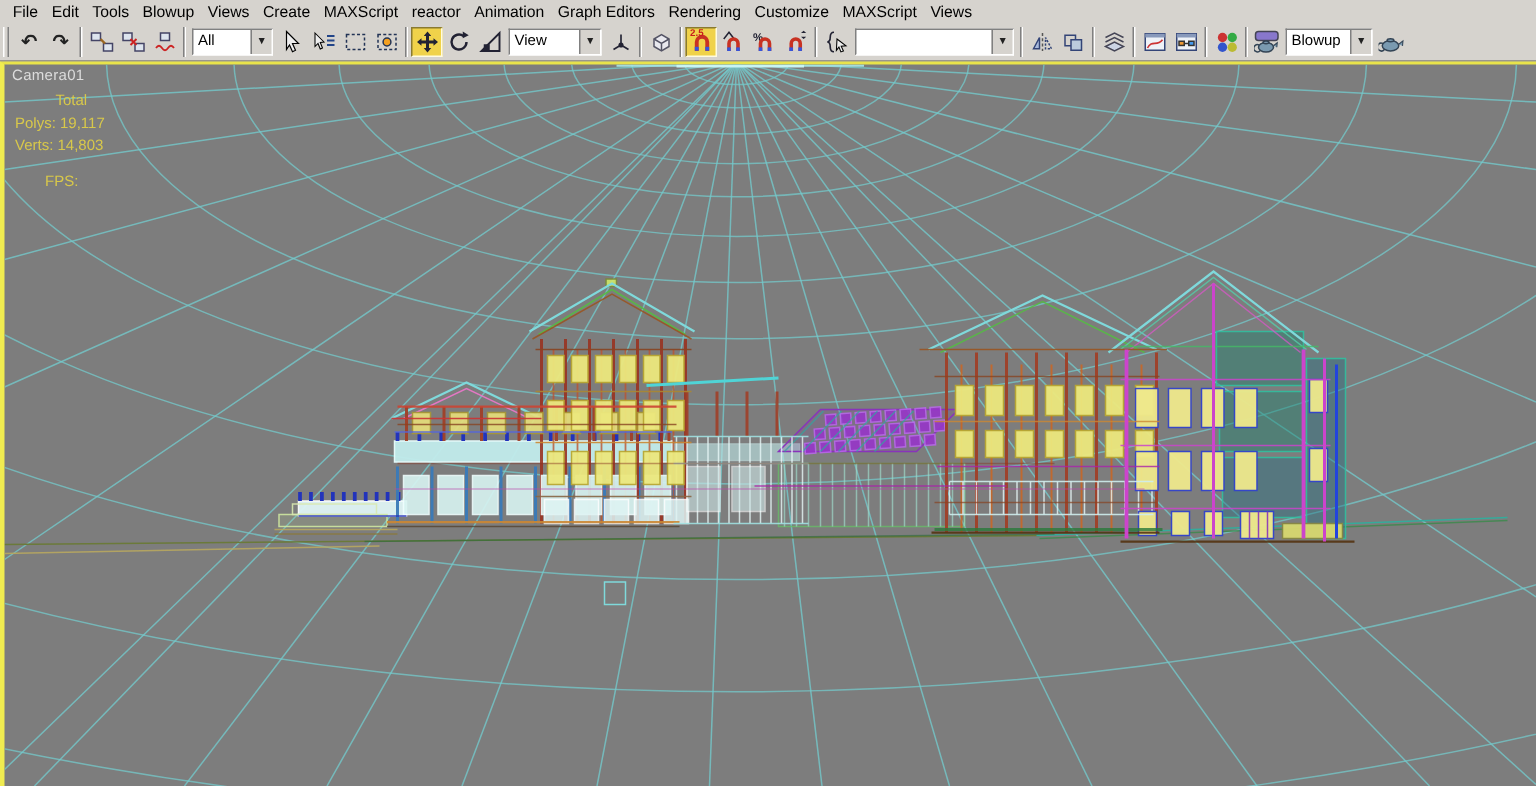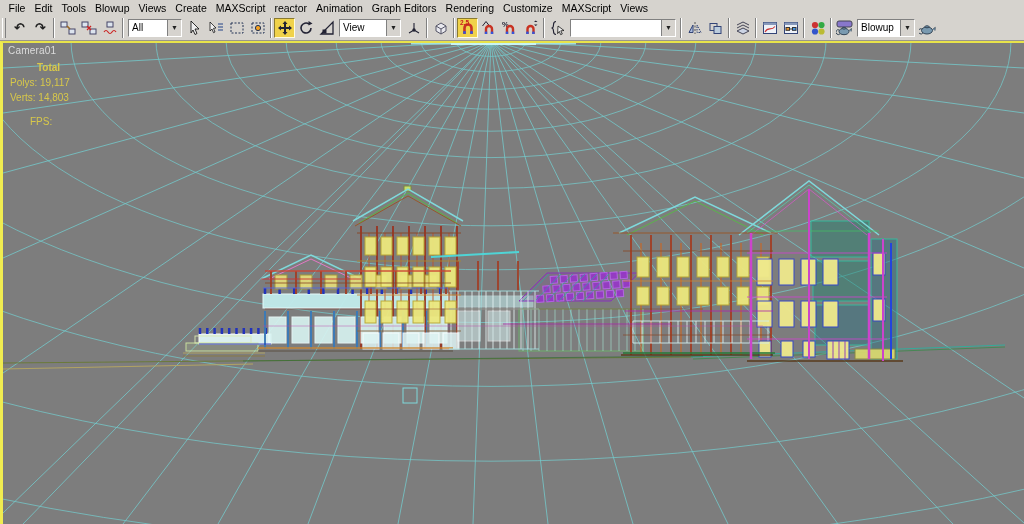--- a/index.html
+++ b/index.html
@@ -28,21 +28,21 @@
   .combo-btn { width:14px; background:#d6d3ce; border-left:1px solid #808080; display:flex; align-items:center;
                justify-content:center; font-size:7px; color:#222; }
   .w-all { width:54px; } .w-view { width:62px;justify-content:flex-end; } .w-named { width:106px; } .w-blowup { width:58px; }
 
   
   .viewport { position:absolute; left:0; top:41px; width:1024px; height:483px; background:#7d7d7d;
               border-top:2px solid #e8e34a; border-left:3px solid #f0ec50; overflow:hidden;padding-left:27px; }
   .vp-canvas { position:absolute; left:0; top:0; }
   .vp-label { position:absolute; left:5px; top:2px; color:#dcdcdc; font-size:10px; letter-spacing:0.2px; }
   .vp-stats { position:absolute; left:7px; top:17px; color:#d8c84a; font-size:10px; line-height:1.5; }
-  .vp-stats .indent { margin-left:27px;font-weight:bold; }
+  .vp-stats .indent { margin-left:27px; }
   .vp-stats .fps { margin-top:9px;margin-left:20px; }
 </style>
 </head>
 <body>
 
 <div class="app">
 
   <div class="menubar">
     <span class="menu-item">File</span>
     <span class="menu-item">Edit</span>

